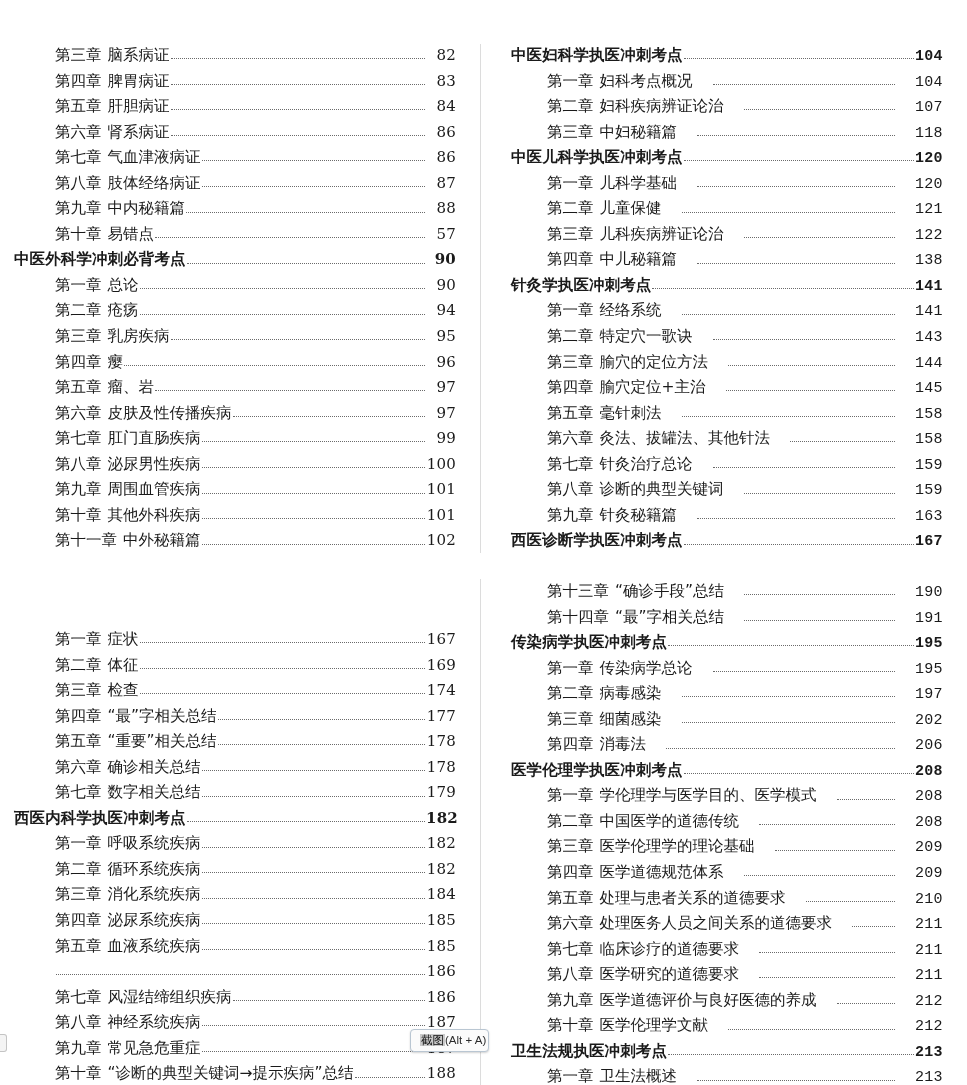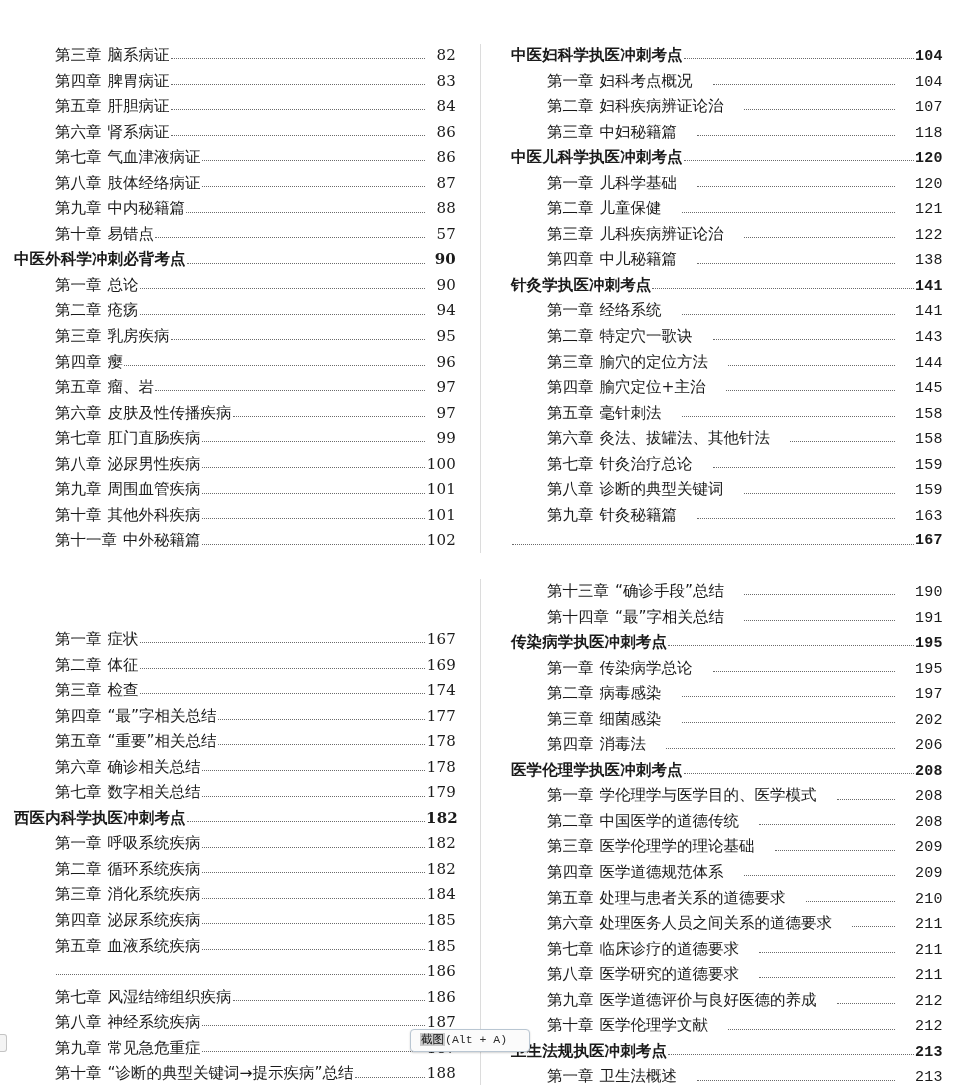--- a/index.html
+++ b/index.html
@@ -110,30 +110,30 @@
   .block-tr .pageno, .block-br .pageno { width: 30px; font-family: Liberation Mono, monospace; }
 
   
   .chap-no { margin-right: 6px; }
 
   
   .capture-tip {
     position: absolute;
     left: 410px;
     top: 1012px;
-    padding: 3px 22px 4px 9px;
+    padding: 3px 2px 4px 9px;
     background: #fbfbfb;
     border: 1px solid #b9c6d2;
     border-radius: 4px;
     box-shadow: 0 1px 2px rgba(0,0,0,0.18);
     font-size: 11.5px;
     line-height: 14px;
     color: #2b2b2b;
     white-space: nowrap;
-    font-family: Liberation Mono, monospace;
+    font-family: Liberation Sans, sans-serif;
   }
   .capture-tip .hl {
     background: #c9c9c9;
     color: #111;
     padding: 0 1px;
   }
 
   
   .gutter-sliver {
     position: absolute;
@@ -347,20 +347,21 @@
         <span class="title"><span class="chap-no">第八章</span><span>诊断的典型关键词</span></span>
         <span class="leader"></span>
         <span class="pageno">159</span>
       </div>
       <div class="toc-entry lvl2">
         <span class="title"><span class="chap-no">第九章</span><span>针灸秘籍篇</span></span>
         <span class="leader"></span>
         <span class="pageno">163</span>
       </div>
       <div class="toc-entry lvl1">
+        <span class="title"><span>西医诊断学执医冲刺考点</span></span>
         <span class="leader"></span>
         <span class="pageno">167</span>
       </div>
     </div>
   <div class="toc-block block-bl">
       <div class="toc-entry lvl2">
         <span class="title"><span class="chap-no">第一章</span><span>症状</span></span>
         <span class="leader"></span>
         <span class="pageno">167</span>
       </div>

